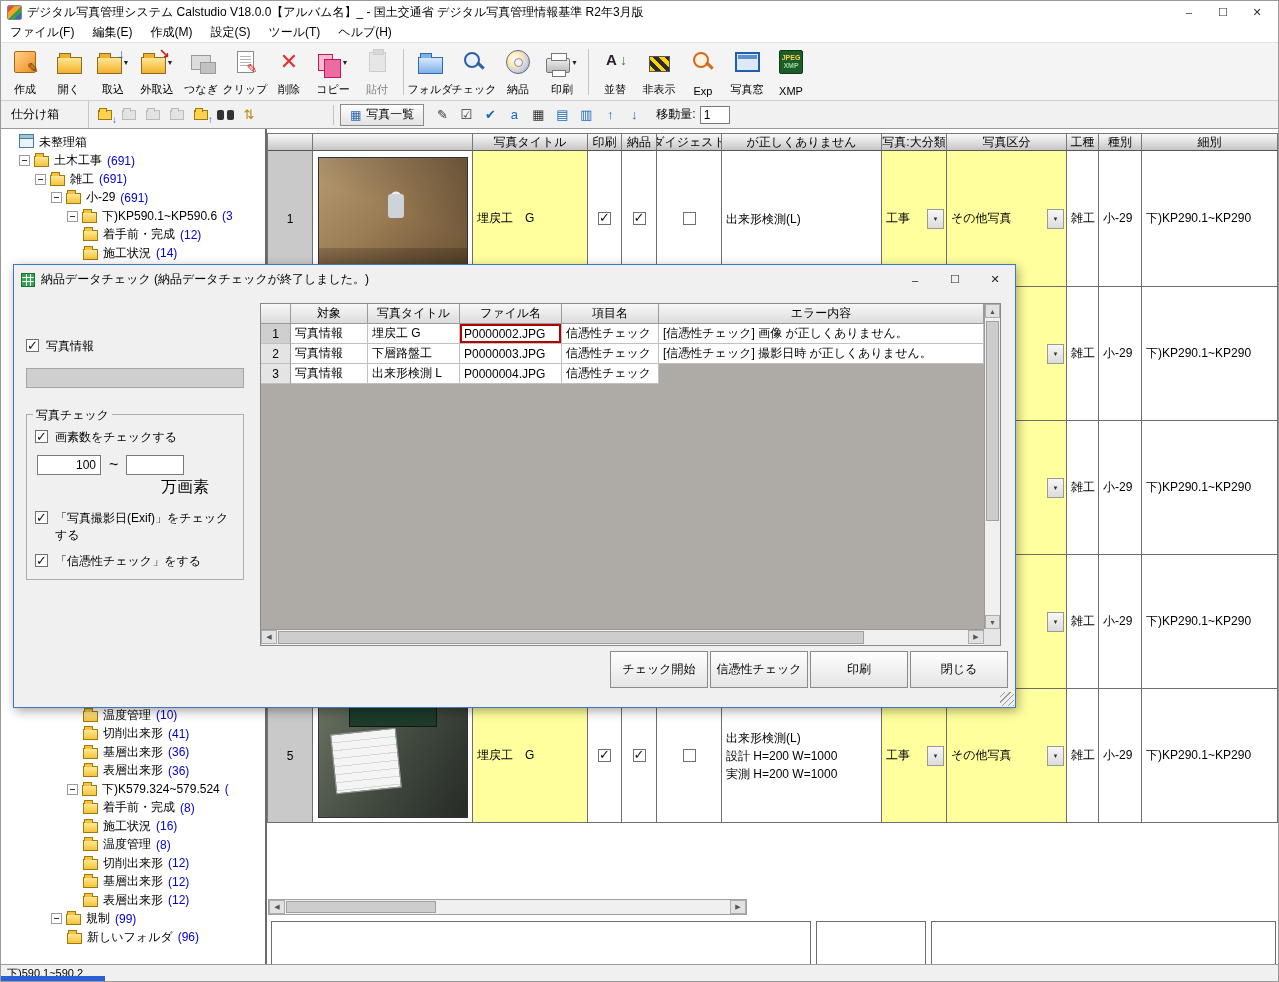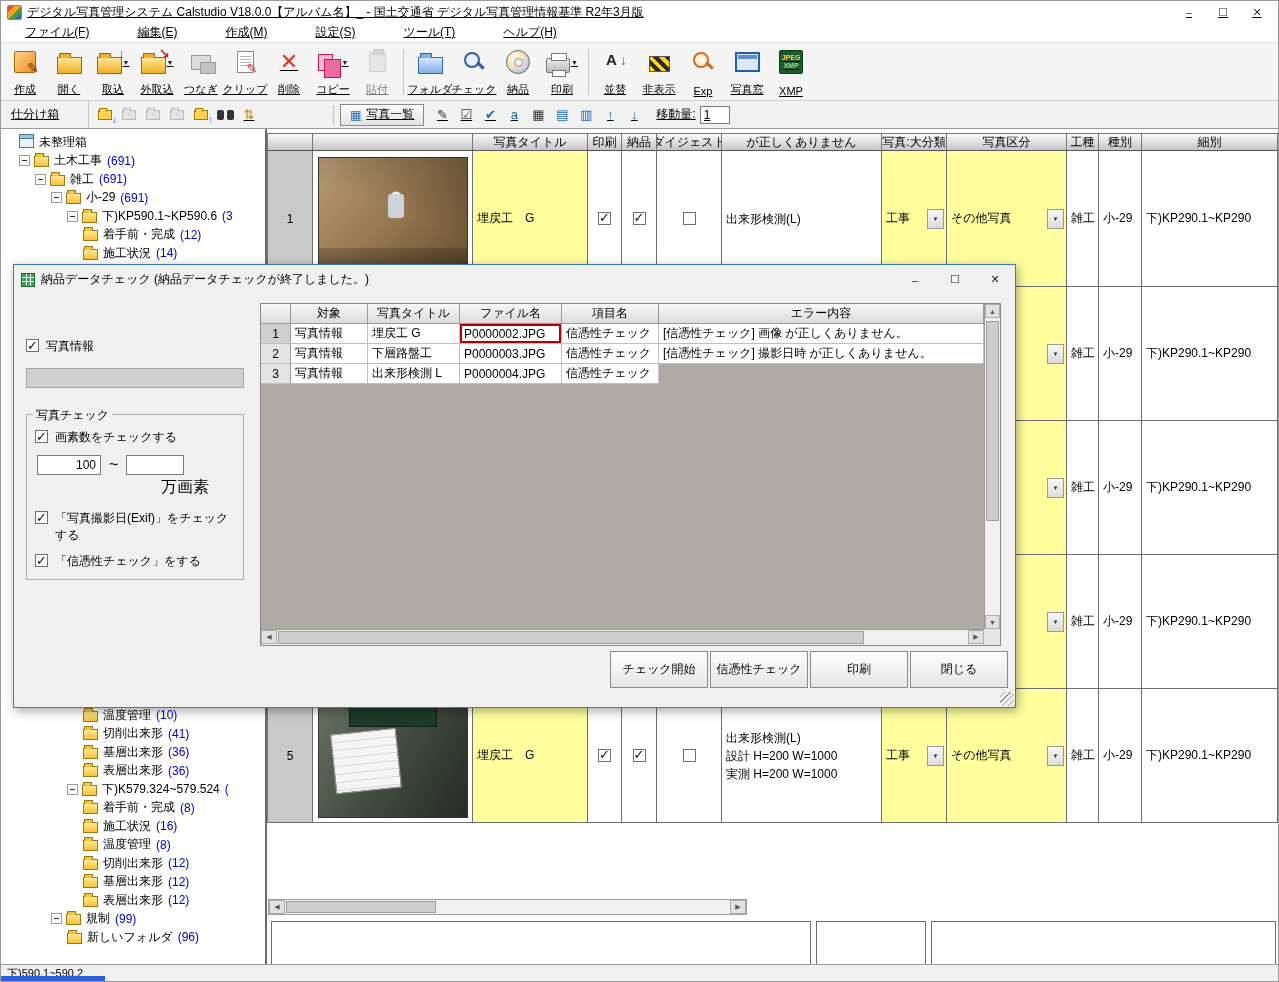--- a/index.html
+++ b/index.html
@@ -1,28 +1,28 @@
 <!DOCTYPE html>
 <html><head>
 <meta charset="utf-8">
 <style>
   * { margin:0; padding:0; box-sizing:border-box; font-family:"Liberation Sans","DejaVu Sans",sans-serif; }
   html,body { width:1279px; height:982px; overflow:hidden; background:#dcdcdc; }
-  .window { position:absolute; inset:0; background:#fff; border:1px solid #9a9a9a; overflow:hidden;text-decoration:underline; }
+  .window { position:absolute; inset:0; background:#fff; border:1px solid #9a9a9a; overflow:hidden; }
 
   
   .titlebar { height:22px; background:#fff; display:flex; align-items:center; padding:0 4px; font-size:12px; }
   .app-icon { width:15px; height:15px; margin:0 5px 0 2px; border-radius:2px; flex:none;
     background:linear-gradient(135deg,#e05050 0 25%,#f5a623 25% 50%,#3f9d4a 50% 75%,#3566c8 75%); border:1px solid #888; }
   .win-controls { margin-left:auto; display:flex; }
   .win-btn { width:34px; height:21px; display:flex; align-items:center; justify-content:center; font-size:11px; color:#333; }
 
   
   .menubar { height:20px; background:#fff; border-bottom:1px solid #e2e2e2; display:flex; align-items:center; font-size:12px; }
-  .menu-item { padding:2px 24px; }
+  .menu-item { padding:2px 9px; }
 
   
   .toolbar { height:58px; background:#f4f4f4; border-bottom:1px solid #cfcfcf; display:flex; align-items:center; padding:0 2px; }
   .tb-btn { width:44px; height:55px; display:flex; flex-direction:column; align-items:center; padding-top:3px; flex:none; }
   .tb-btn.disabled { opacity:.5; }
   .tb-lbl { font-size:11px; margin-top:auto; margin-bottom:2px; white-space:nowrap; }
   .ico-row { display:flex; align-items:center; height:30px; }
   .dd { font-size:7px; color:#222; margin-left:1px; }
   .tb-sep { width:1px; height:46px; background:#c2c2c2; margin:0 4px; flex:none; }
   .tb-icon { position:relative; display:inline-block; flex:none; }

